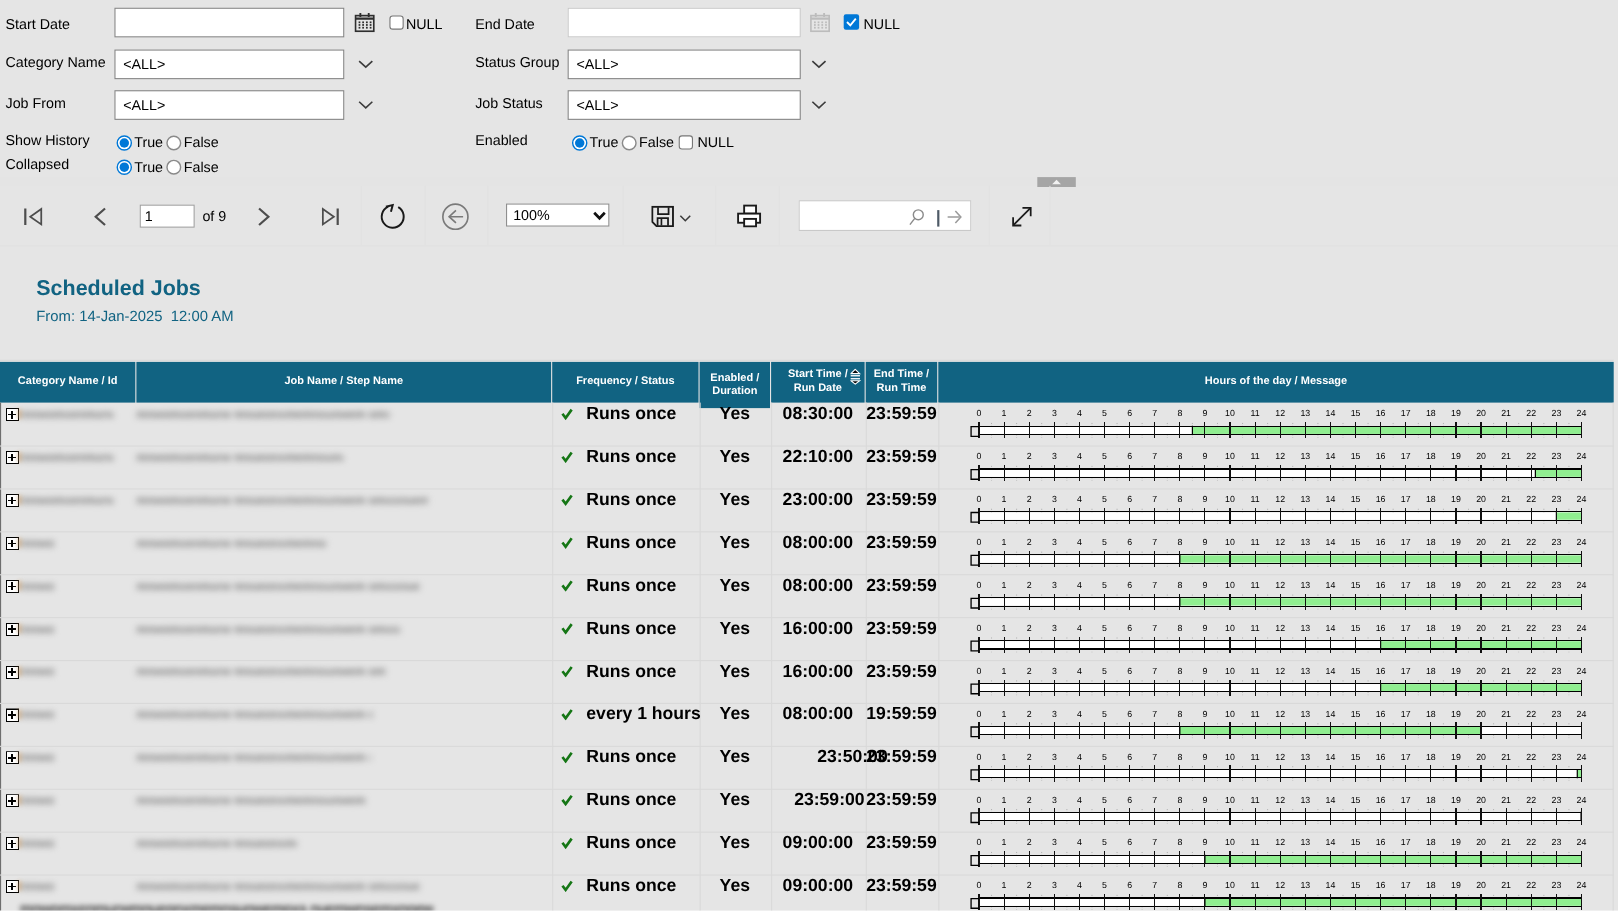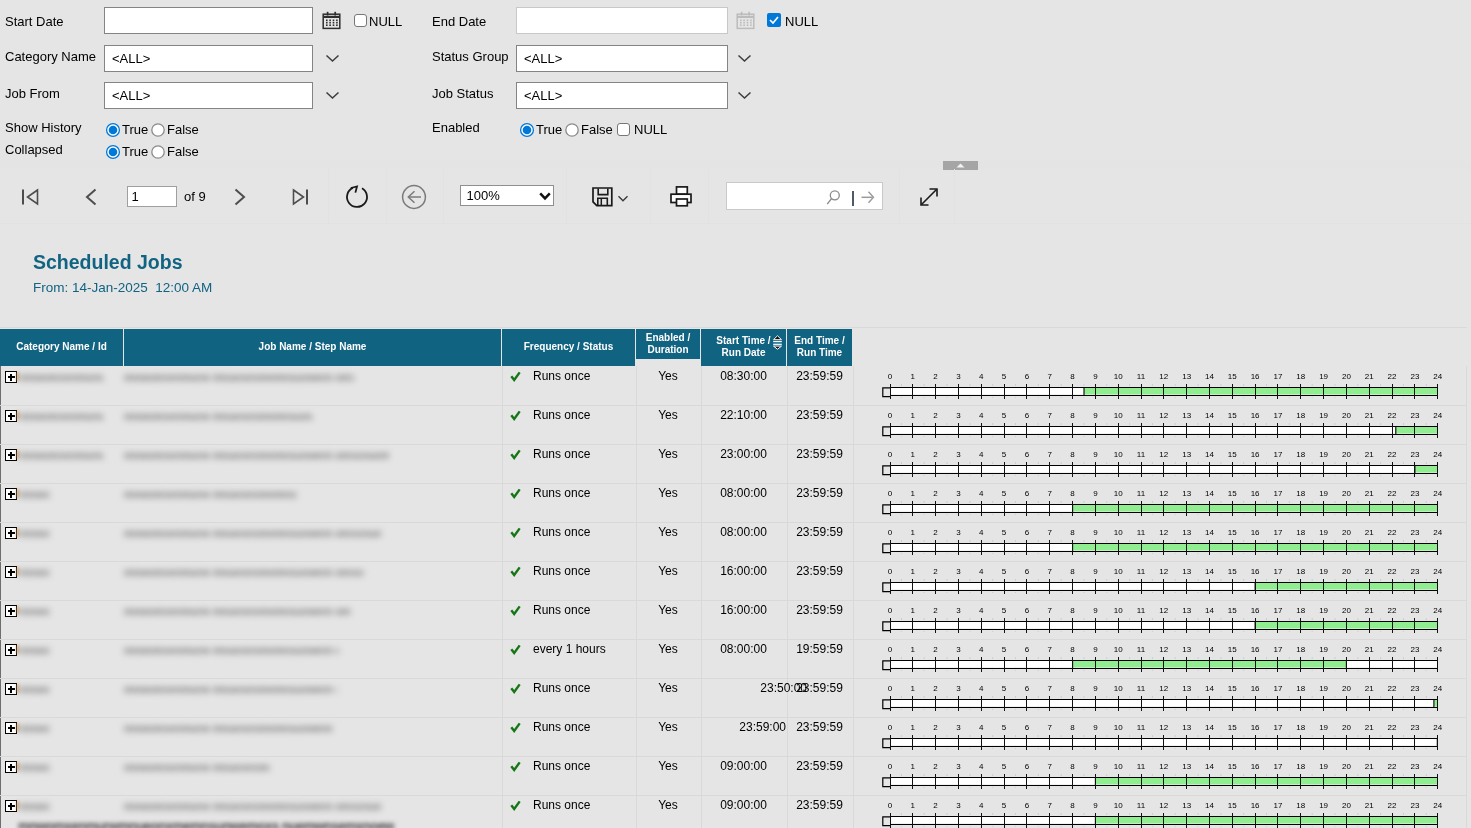--- a/index.html
+++ b/index.html
@@ -3,21 +3,21 @@
 html,body{margin:0;padding:0;background:#fff;}
 *{box-sizing:border-box;}
 svg{display:block;}
 #pg{position:relative;width:1471px;height:828px;overflow:hidden;background:#e5e5e5;font-family:"Liberation Sans",sans-serif;}
 .a{position:absolute;}
 .lb{position:absolute;font-size:13px;line-height:16px;color:#000;white-space:nowrap;}
 .inp{position:absolute;background:#fff;border:1px solid #848484;}
 .blur{position:absolute;background:#c2c2c2;border-radius:4px;filter:blur(4px);}
 .tblur{position:absolute;font-size:10.5px;line-height:12px;height:12px;color:#777;filter:blur(3px);white-space:nowrap;overflow:hidden;font-weight:bold;}
 .hc{position:absolute;background:#116382;color:#fff;font-size:10px;font-weight:bold;display:flex;align-items:center;justify-content:center;text-align:center;line-height:12.5px;}
-.bt{position:absolute;font-size:12px;line-height:13px;color:#000;white-space:nowrap;}
+.bt{position:absolute;font-size:16px;line-height:13px;color:#000;white-space:nowrap;font-weight:bold;}
 .sep{position:absolute;top:169px;height:54px;width:1px;background:#e2e2e2;}
 </style></head><body>
 <div id="pg">
 <div class="lb" style="left:5px;top:14px">Start Date</div>
 <div class="lb" style="left:5px;top:49px">Category Name</div>
 <div class="lb" style="left:5px;top:86px">Job From</div>
 <div class="lb" style="left:5px;top:120px">Show History</div>
 <div class="lb" style="left:5px;top:142px">Collapsed</div>
 <div class="lb" style="left:432px;top:14px">End Date</div>
 <div class="lb" style="left:432px;top:49px">Status Group</div>
@@ -186,23 +186,24 @@
       <line x1="3.5" y1="18.5" x2="18.5" y2="3.5" stroke="#1a1a1a" stroke-width="1.6"></line>
       <path d="M11.5 3 L19 3 L19 10.5" fill="none" stroke="#1a1a1a" stroke-width="1.6"></path>
       <path d="M3 11.5 L3 19 L10.5 19" fill="none" stroke="#1a1a1a" stroke-width="1.6"></path>
     </svg>
 <div class="a" style="left:33px;top:251px;font-size:19.5px;font-weight:bold;color:#116382">Scheduled Jobs</div>
 <div class="a" style="left:33px;top:280px;font-size:13.5px;color:#116382">From: 14-Jan-2025&nbsp; 12:00 AM</div>
 <div class="a" style="left:0;top:327px;width:1467px;height:1px;background:#d9d9d9"></div>
 <div class="hc" style="left:0px;top:329px;width:123px;height:36.5px">Category Name / Id</div>
 <div class="hc" style="left:124px;top:329px;width:377px;height:36.5px">Job Name / Step Name</div>
 <div class="hc" style="left:502px;top:329px;width:133px;height:36.5px">Frequency / Status</div>
-<div class="hc" style="left:636px;top:329px;width:64px;height:30px">Enabled /<br>Duration</div>
+<div class="hc" style="left:636px;top:329px;width:64px;height:42px">Enabled /<br>Duration</div>
 <div class="hc" style="left:701px;top:329px;width:85px;height:36.5px">Start Time /<br>Run Date</div>
 <div class="hc" style="left:787px;top:329px;width:65px;height:36.5px">End Time /<br>Run Time</div>
+<div class="hc" style="left:853px;top:329px;width:614px;height:36.5px">Hours of the day / Message</div>
 <svg width="10" height="15" class="a" style="left:773px;top:334.5px">
       <path d="M4.5 0.8 L8.5 4.7 L0.5 4.7 Z" fill="#0a0a0a" stroke="#fff" stroke-width="1"></path>
       <rect x="0.2" y="6.0" width="8.6" height="1.2" fill="#fff"></rect>
       <rect x="0.2" y="8.7" width="8.6" height="1.2" fill="#fff"></rect>
       <path d="M4.5 14.2 L0.5 11.1 L8.5 11.1 Z" fill="#0a0a0a" stroke="#fff" stroke-width="1"></path>
     </svg>
 <div class="a" style="left:502px;top:365.5px;width:1px;height:462.5px;background:#d9d9d9"></div>
 <div class="a" style="left:636px;top:365.5px;width:1px;height:462.5px;background:#d9d9d9"></div>
 <div class="a" style="left:701px;top:365.5px;width:1px;height:462.5px;background:#d9d9d9"></div>
 <div class="a" style="left:787px;top:365.5px;width:1px;height:462.5px;background:#d9d9d9"></div>

